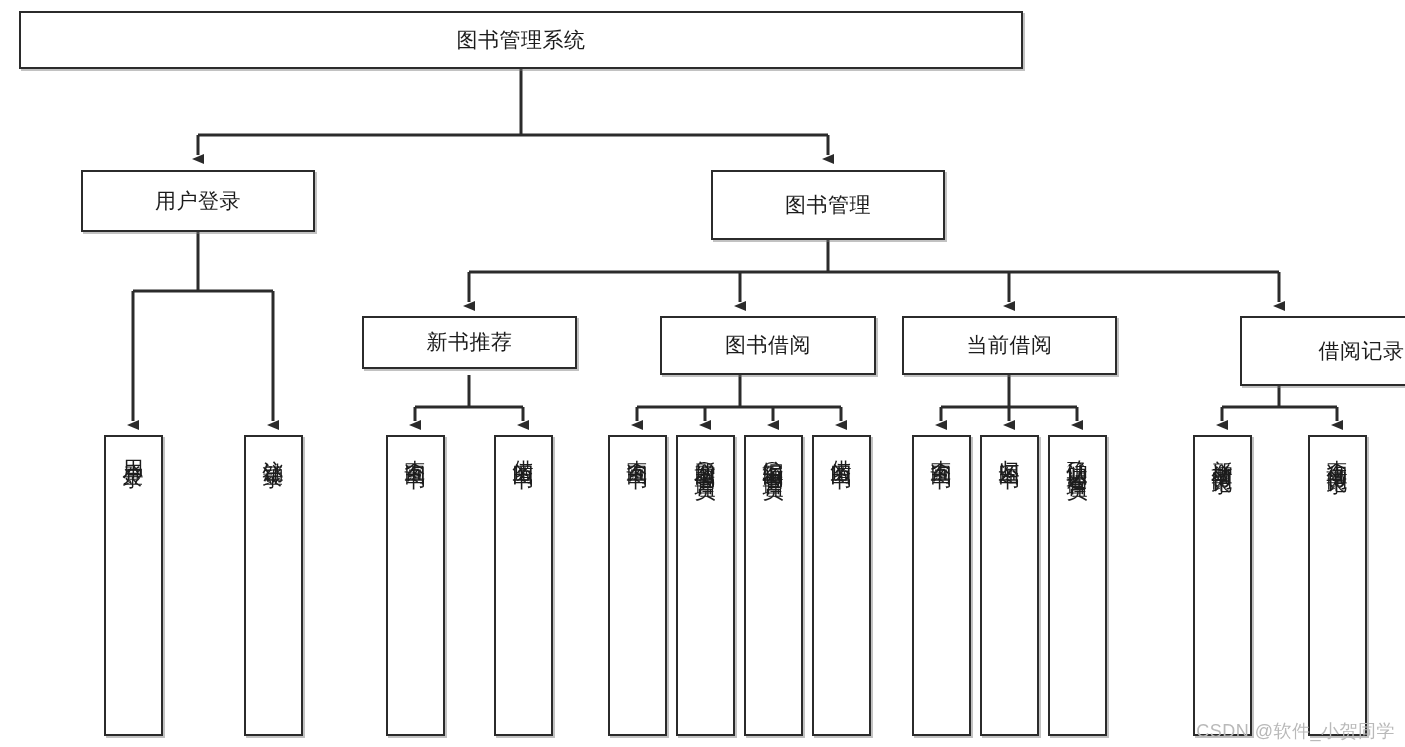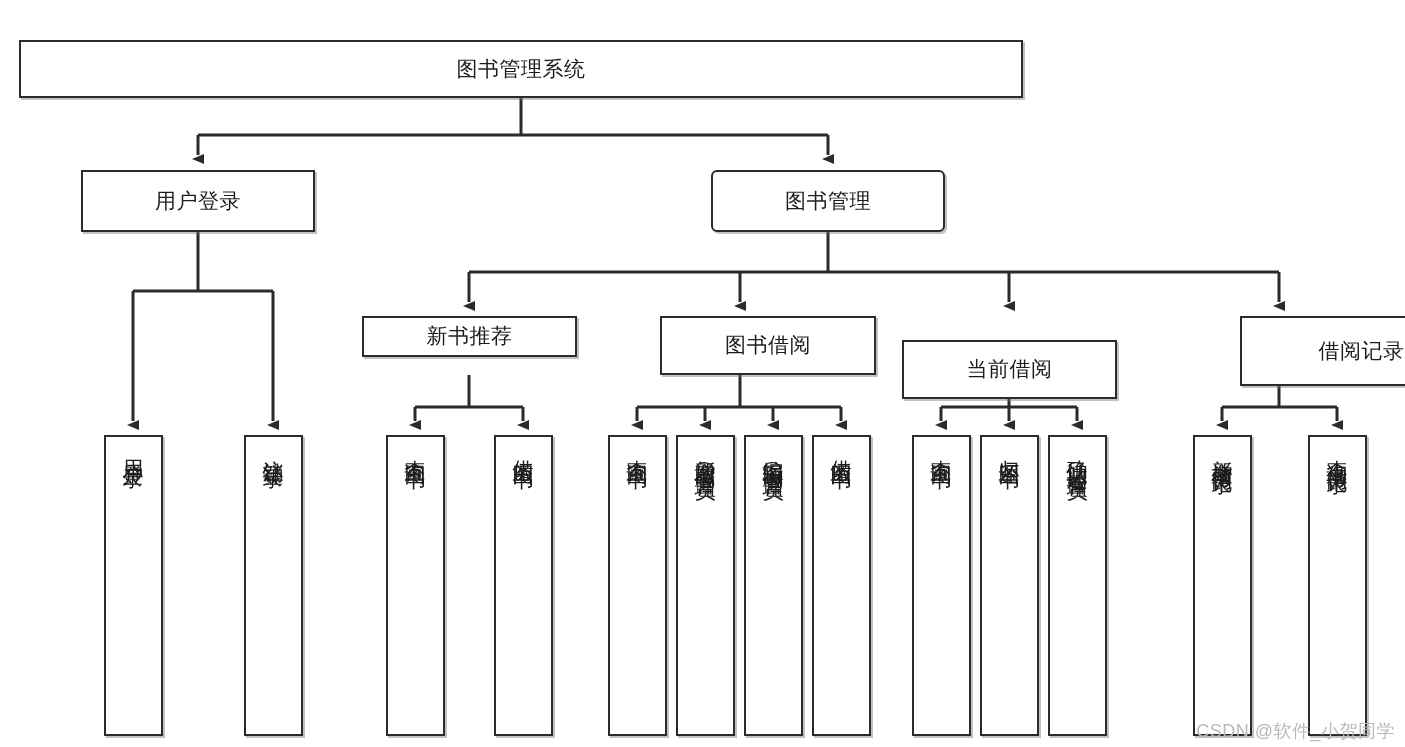--- a/index.html
+++ b/index.html
@@ -118,38 +118,38 @@
       <line x1="1009" y1="407" x2="1009" y2="421" marker-end="url(#arrow)"></line>
       <line x1="1077" y1="407" x2="1077" y2="421" marker-end="url(#arrow)"></line>
 
       <line x1="1279" y1="375" x2="1279" y2="407"></line>
       <line x1="1222" y1="407" x2="1337" y2="407"></line>
       <line x1="1222" y1="407" x2="1222" y2="421" marker-end="url(#arrow)"></line>
       <line x1="1337" y1="407" x2="1337" y2="421" marker-end="url(#arrow)"></line>
     </g>
   </svg>
 
-  <div class="node-box" style="left:19px; top:11px; width:1004px; height:58px;margin-top:29px;">
+  <div class="node-box" style="left:19px; top:11px; width:1004px; height:58px;">
     <span class="node-label">图书管理系统</span>
   </div>
 
   <div class="node-box" style="left:81px; top:170px; width:234px; height:62px;">
     <span class="node-label">用户登录</span>
   </div>
-  <div class="node-box" style="left:711px; top:170px; width:234px; height:62px;border-radius:6px;">
+  <div class="node-box" style="left:711px; top:170px; width:234px; height:70px;">
     <span class="node-label">图书管理</span>
   </div>
 
-  <div class="node-box" style="left:362px; top:316px; width:215px; height:41px;">
+  <div class="node-box" style="left:362px; top:316px; width:215px; height:53px;">
     <span class="node-label">新书推荐</span>
   </div>
   <div class="node-box" style="left:660px; top:316px; width:216px; height:59px;">
     <span class="node-label">图书借阅</span>
   </div>
-  <div class="node-box" style="left:902px; top:316px; width:215px; height:59px;margin-top:24px;">
+  <div class="node-box" style="left:902px; top:316px; width:215px; height:59px;">
     <span class="node-label">当前借阅</span>
   </div>
   <div class="node-box" style="left:1240px; top:316px; width:215px; height:70px;padding-left:28px;">
     <span class="node-label">借阅记录</span>
   </div>
 
   <div class="node-box vertical" style="left:104px; top:435px; width:59px; height:301px;">
     <span class="node-label">用户登录</span>
   </div>
   <div class="node-box vertical" style="left:244px; top:435px; width:59px; height:301px;">

